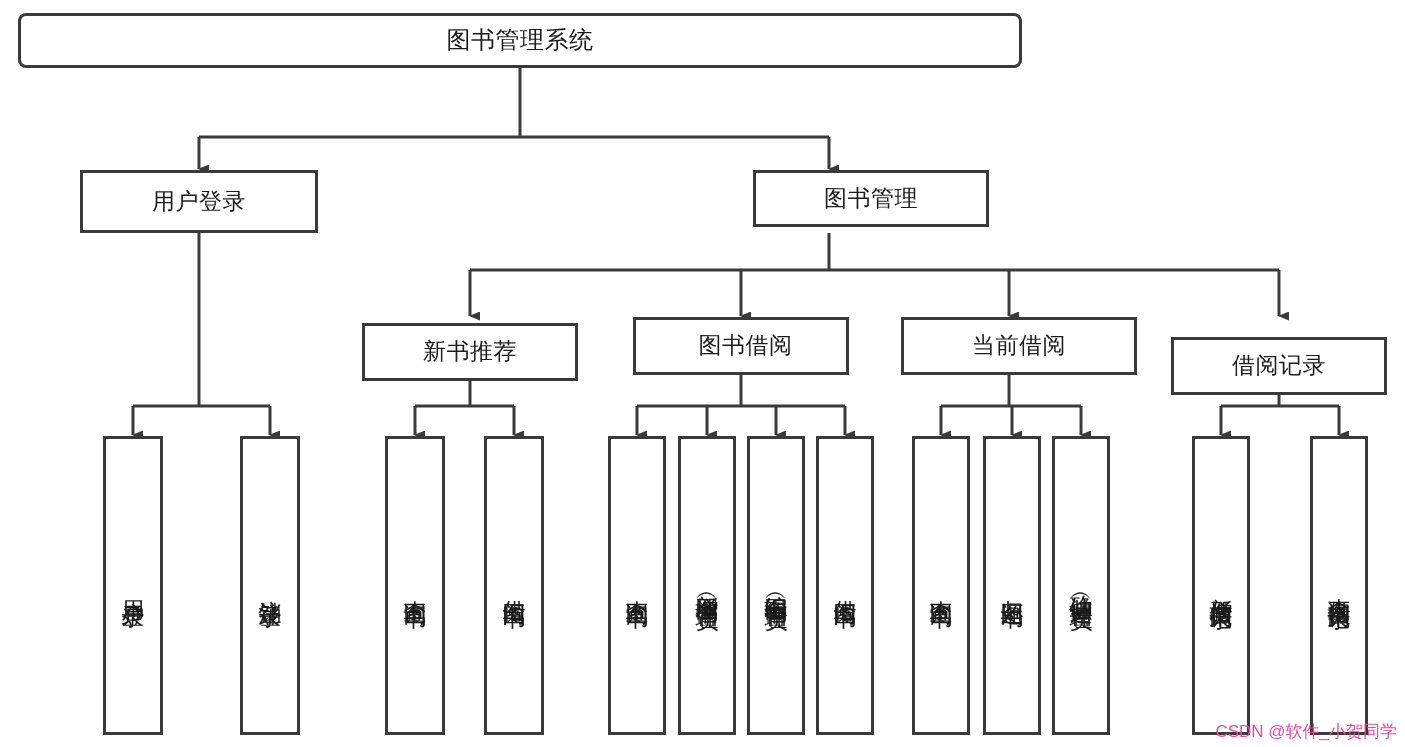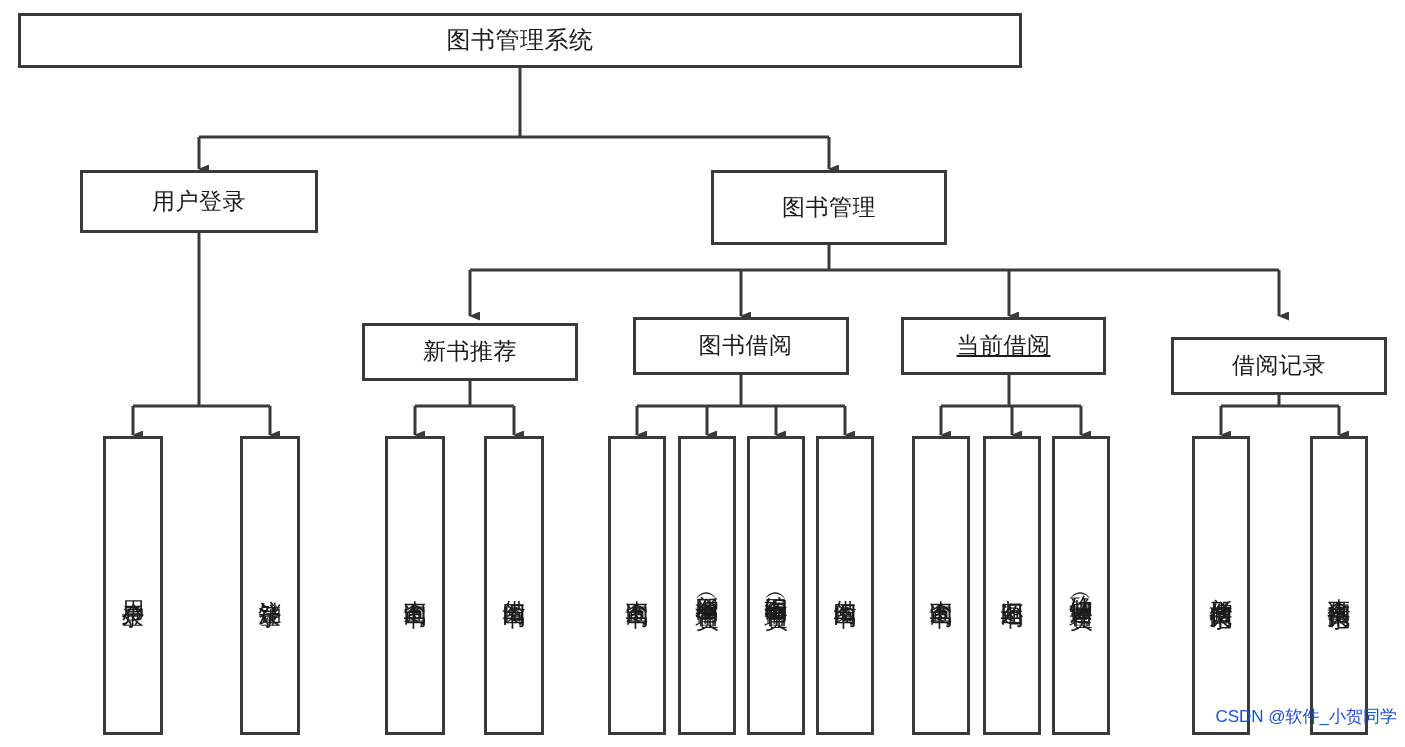--- a/index.html
+++ b/index.html
@@ -46,23 +46,23 @@
     text-orientation: upright;
     white-space: normal;
     letter-spacing: 2px;
     font-size: 23px;
     max-height: 100%;
   }
   .node.root .label { font-size: 24px; }
   .watermark {
     position: absolute;
     right: 8px;
-    bottom: 19px;
+    bottom: 4px;
     font-size: 17px;
-    color: #1d4ed8;
+    color: #ec4899;
     font-family: "Liberation Sans", "DejaVu Sans", sans-serif;
     white-space: nowrap;
     user-select: none;
   }
 </style>
 </head>
 <body>
 
 <div id="canvas">
   <svg id="edges" viewBox="0 0 1405 747" xmlns="http://www.w3.org/2000/svg">
@@ -102,36 +102,36 @@
         <path d="M 1012 406 L 1012 435" marker-end="url(#arrowhead)"></path>
         <path d="M 1081 406 L 1081 435" marker-end="url(#arrowhead)"></path>
         <path d="M 1279 375 L 1279 406"></path>
         <path d="M 1221 406 L 1339 406"></path>
         <path d="M 1221 406 L 1221 435" marker-end="url(#arrowhead)"></path>
         <path d="M 1339 406 L 1339 435" marker-end="url(#arrowhead)"></path>
       </g>
   </svg>
 
   <div id="nodes-layer">
-      <div class="node root" style="left: 18px; top: 13px; width: 1004px; height: 55px;">
+      <div class="node root" style="left: 18px; top: 13px; width: 1004px; height: 55px; border-radius: 8px;">
         <span class="label">图书管理系统</span>
       </div>
       <div class="node" style="left: 80px; top: 170px; width: 238px; height: 63px;">
         <span class="label">用户登录</span>
       </div>
-      <div class="node" style="left: 711px; top: 170px; width: 236px; height: 75px;">
+      <div class="node" style="left: 753px; top: 170px; width: 236px; height: 57px;">
         <span class="label">图书管理</span>
       </div>
       <div class="node" style="left: 362px; top: 323px; width: 216px; height: 58px;">
         <span class="label">新书推荐</span>
       </div>
       <div class="node" style="left: 633px; top: 317px; width: 216px; height: 58px; padding-left: 9px;">
         <span class="label">图书借阅</span>
       </div>
-      <div class="node" style="left: 901px; top: 317px; width: 205px; height: 58px; text-decoration: underline;">
+      <div class="node" style="left: 901px; top: 317px; width: 236px; height: 58px;">
         <span class="label">当前借阅</span>
       </div>
       <div class="node" style="left: 1171px; top: 317px; width: 216px; height: 58px; margin-top: 20px;">
         <span class="label">借阅记录</span>
       </div>
       <div class="node vertical" style="left: 103px; top: 436px; width: 60px; height: 299px;">
         <span class="label">用户登录</span>
       </div>
       <div class="node vertical" style="left: 240px; top: 436px; width: 60px; height: 299px;">
         <span class="label">注销登录</span>

